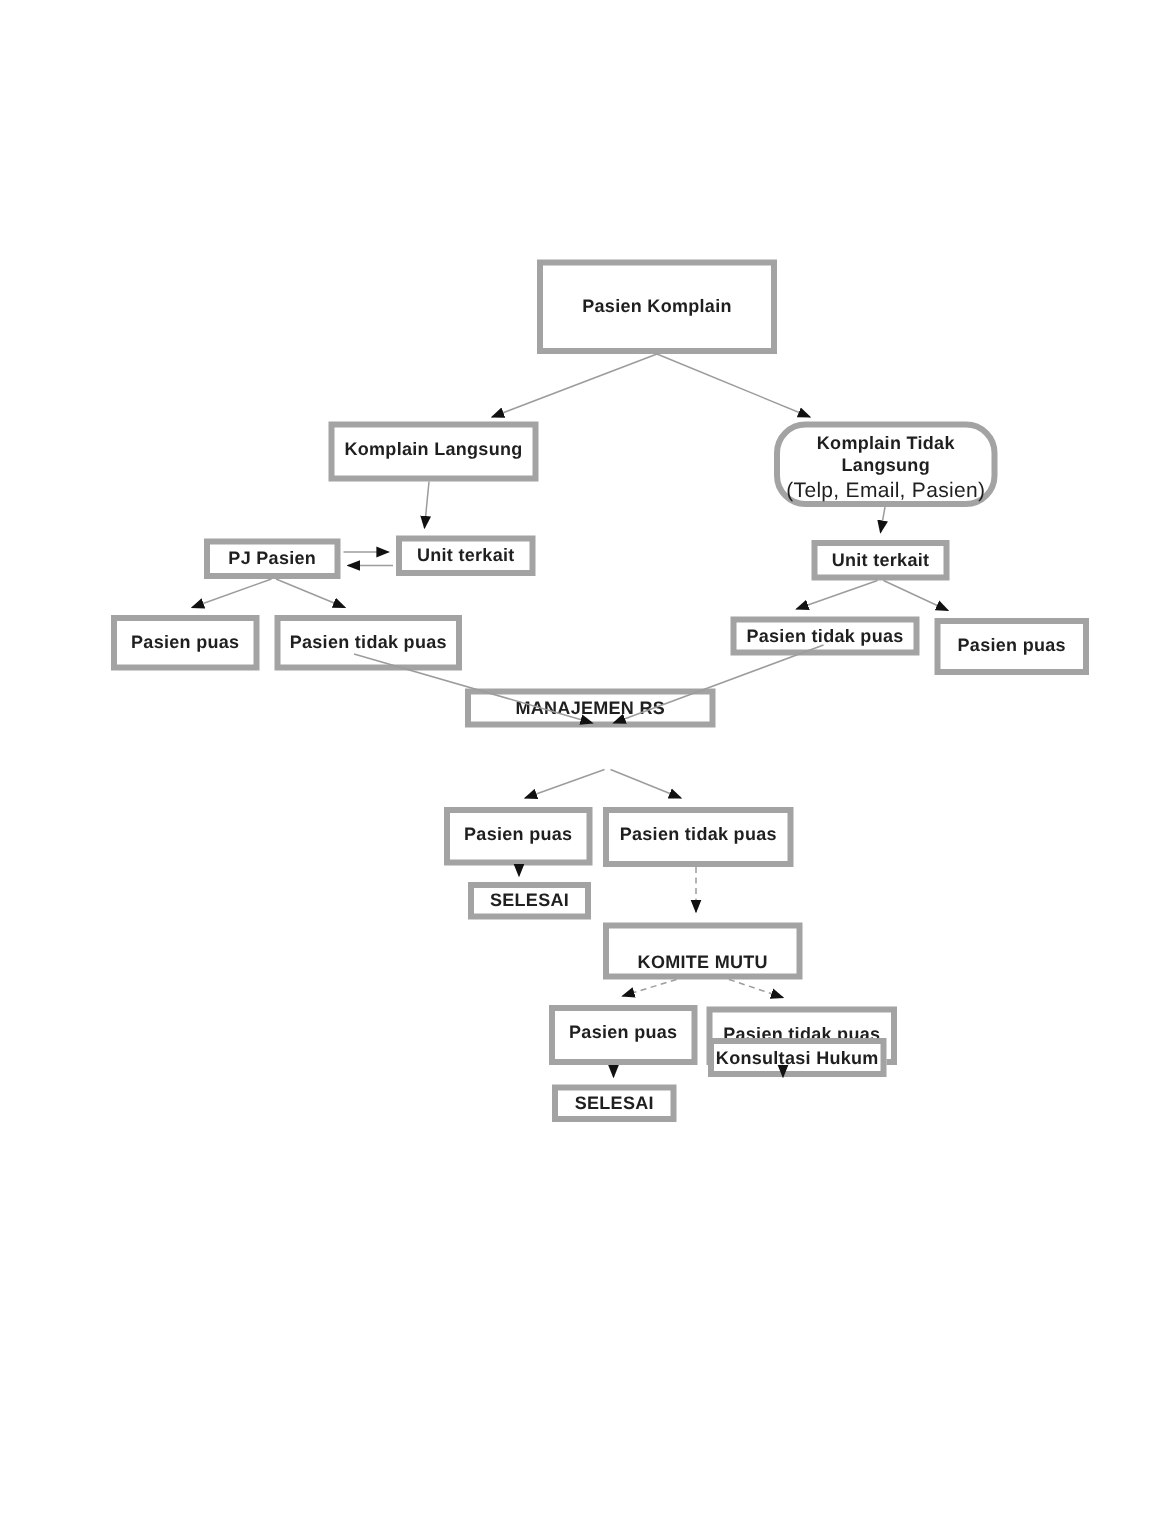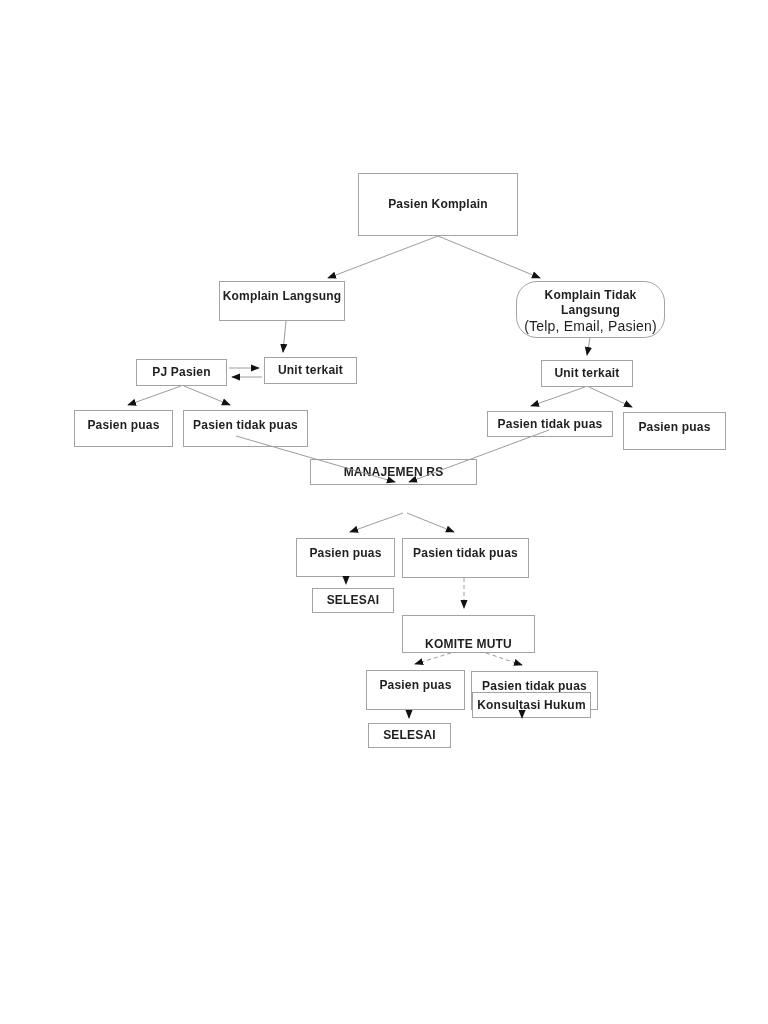--- a/index.html
+++ b/index.html
@@ -1,40 +1,40 @@
 <!DOCTYPE html>
 <html><head>
 <meta charset="utf-8">
 <style>
   html,body{margin:0;padding:0;background:#ffffff;}
   #page{position:relative;width:768px;height:1024px;background:#ffffff;overflow:hidden;
         font-family:"Liberation Sans",sans-serif;}
   #heading{position:absolute;left:177px;top:88px;font:15.5px "Liberation Serif",serif;color:#000;
            white-space:nowrap;letter-spacing:.2px;}
-  .node{position:absolute;background:#fff;border:1px solid #a3a3a3;box-sizing:border-box;
+  .node{position:absolute;background:#fff;border:4px solid #a3a3a3;box-sizing:border-box;
         display:flex;align-items:center;justify-content:center;text-align:center;
         font-weight:bold;font-size:12px;color:#1f1f1f;letter-spacing:.2px;z-index:1;line-height:1.25;}
   .node.top{align-items:flex-start;padding-top:7px;}
   .node.col{flex-direction:column;padding-top:4px;}
   .sub{font-weight:400;font-size:14px;letter-spacing:.2px;}
   #wires{position:absolute;left:0;top:0;z-index:5;pointer-events:none;}
   #wires line{stroke:#9c9c9c;stroke-width:1;}
   #wires line.dash{stroke-dasharray:4 3;}
 </style>
 </head>
 <body>
 
 <div id="page">
 
 
   <div class="node" style="left:358px;top:173px;width:160px;height:63px;">
     <span>Pasien Komplain</span>
   </div>
 
-  <div class="node top" style="left:219px;top:281px;width:126px;height:40px;">
+  <div class="node top" style="left:219px;top:281px;width:140px;height:40px;">
     <span>Komplain Langsung</span>
   </div>
 
   <div class="node col" style="left:516px;top:281px;width:149px;height:57px;border-radius:21px;">
     <span>Komplain Tidak Langsung</span>
     <span class="sub">(Telp, Email, Pasien)</span>
   </div>
 
   <div class="node" style="left:136px;top:359px;width:91px;height:27px;">
     <span>PJ Pasien</span>

